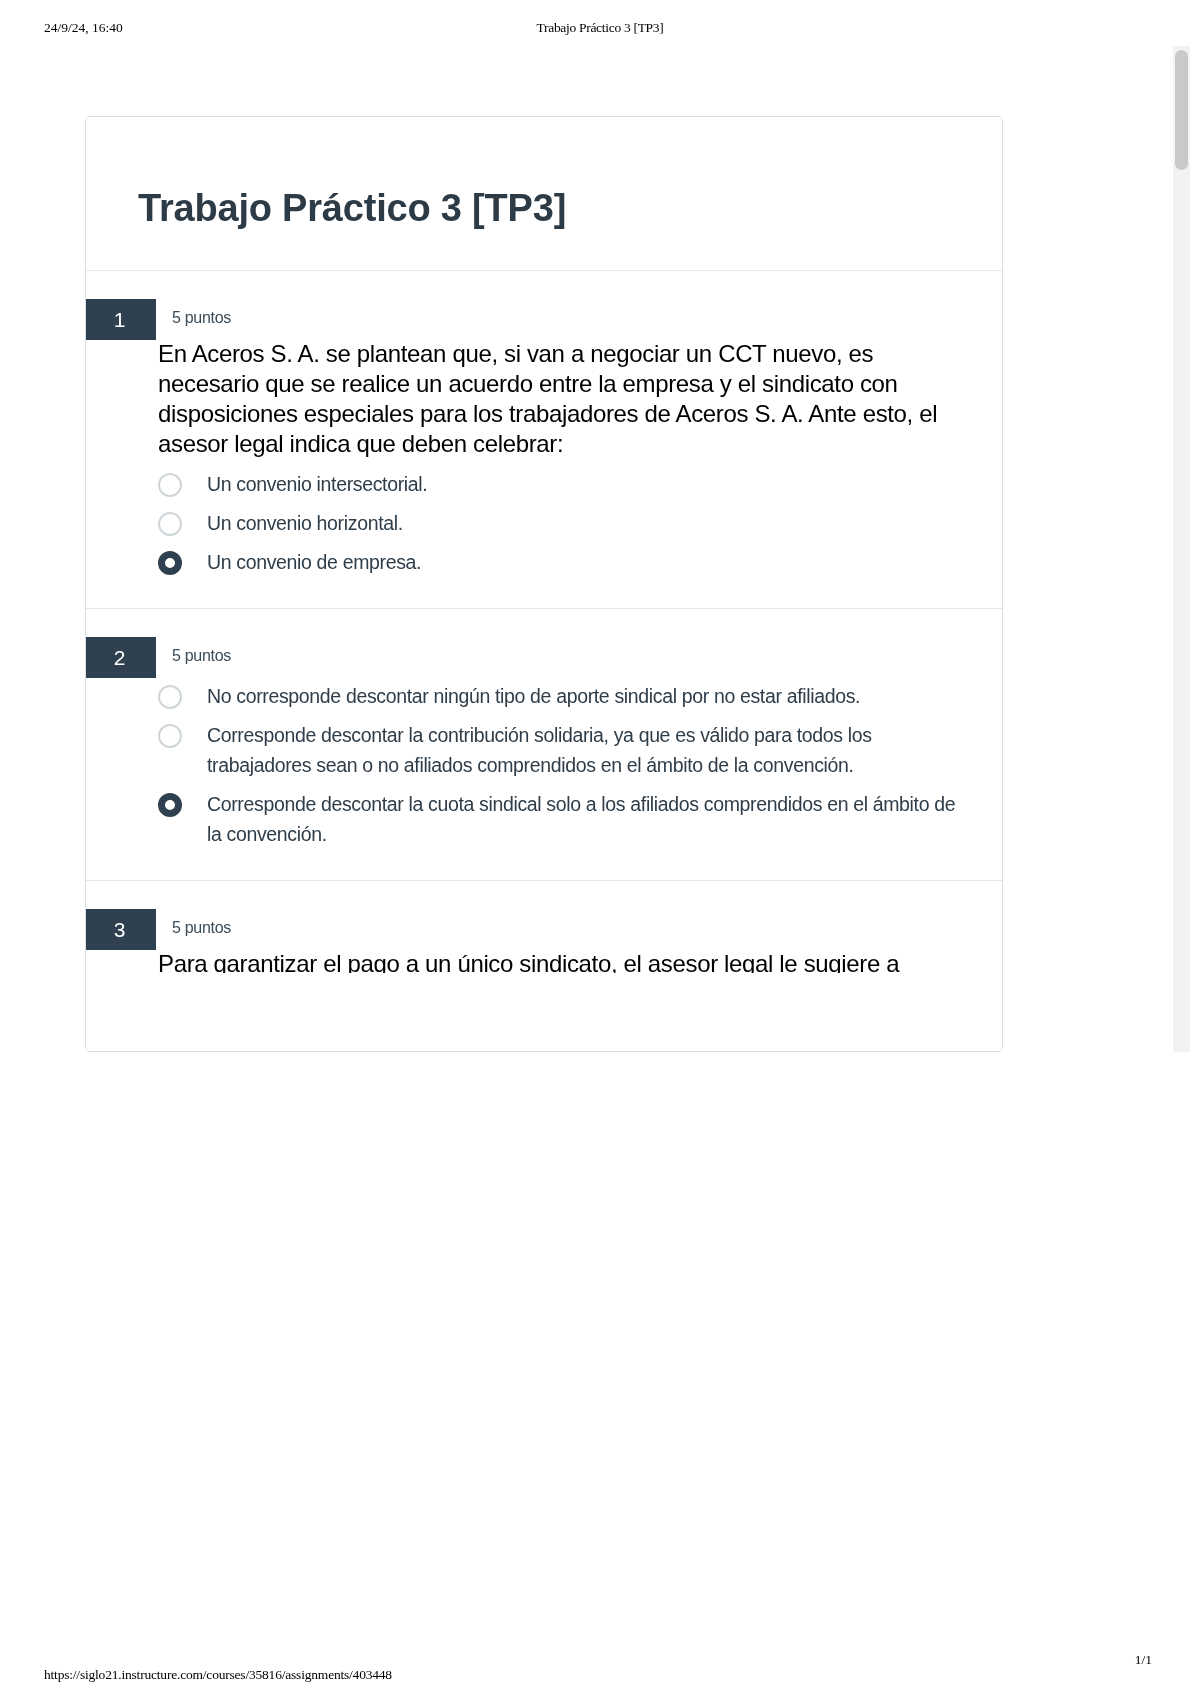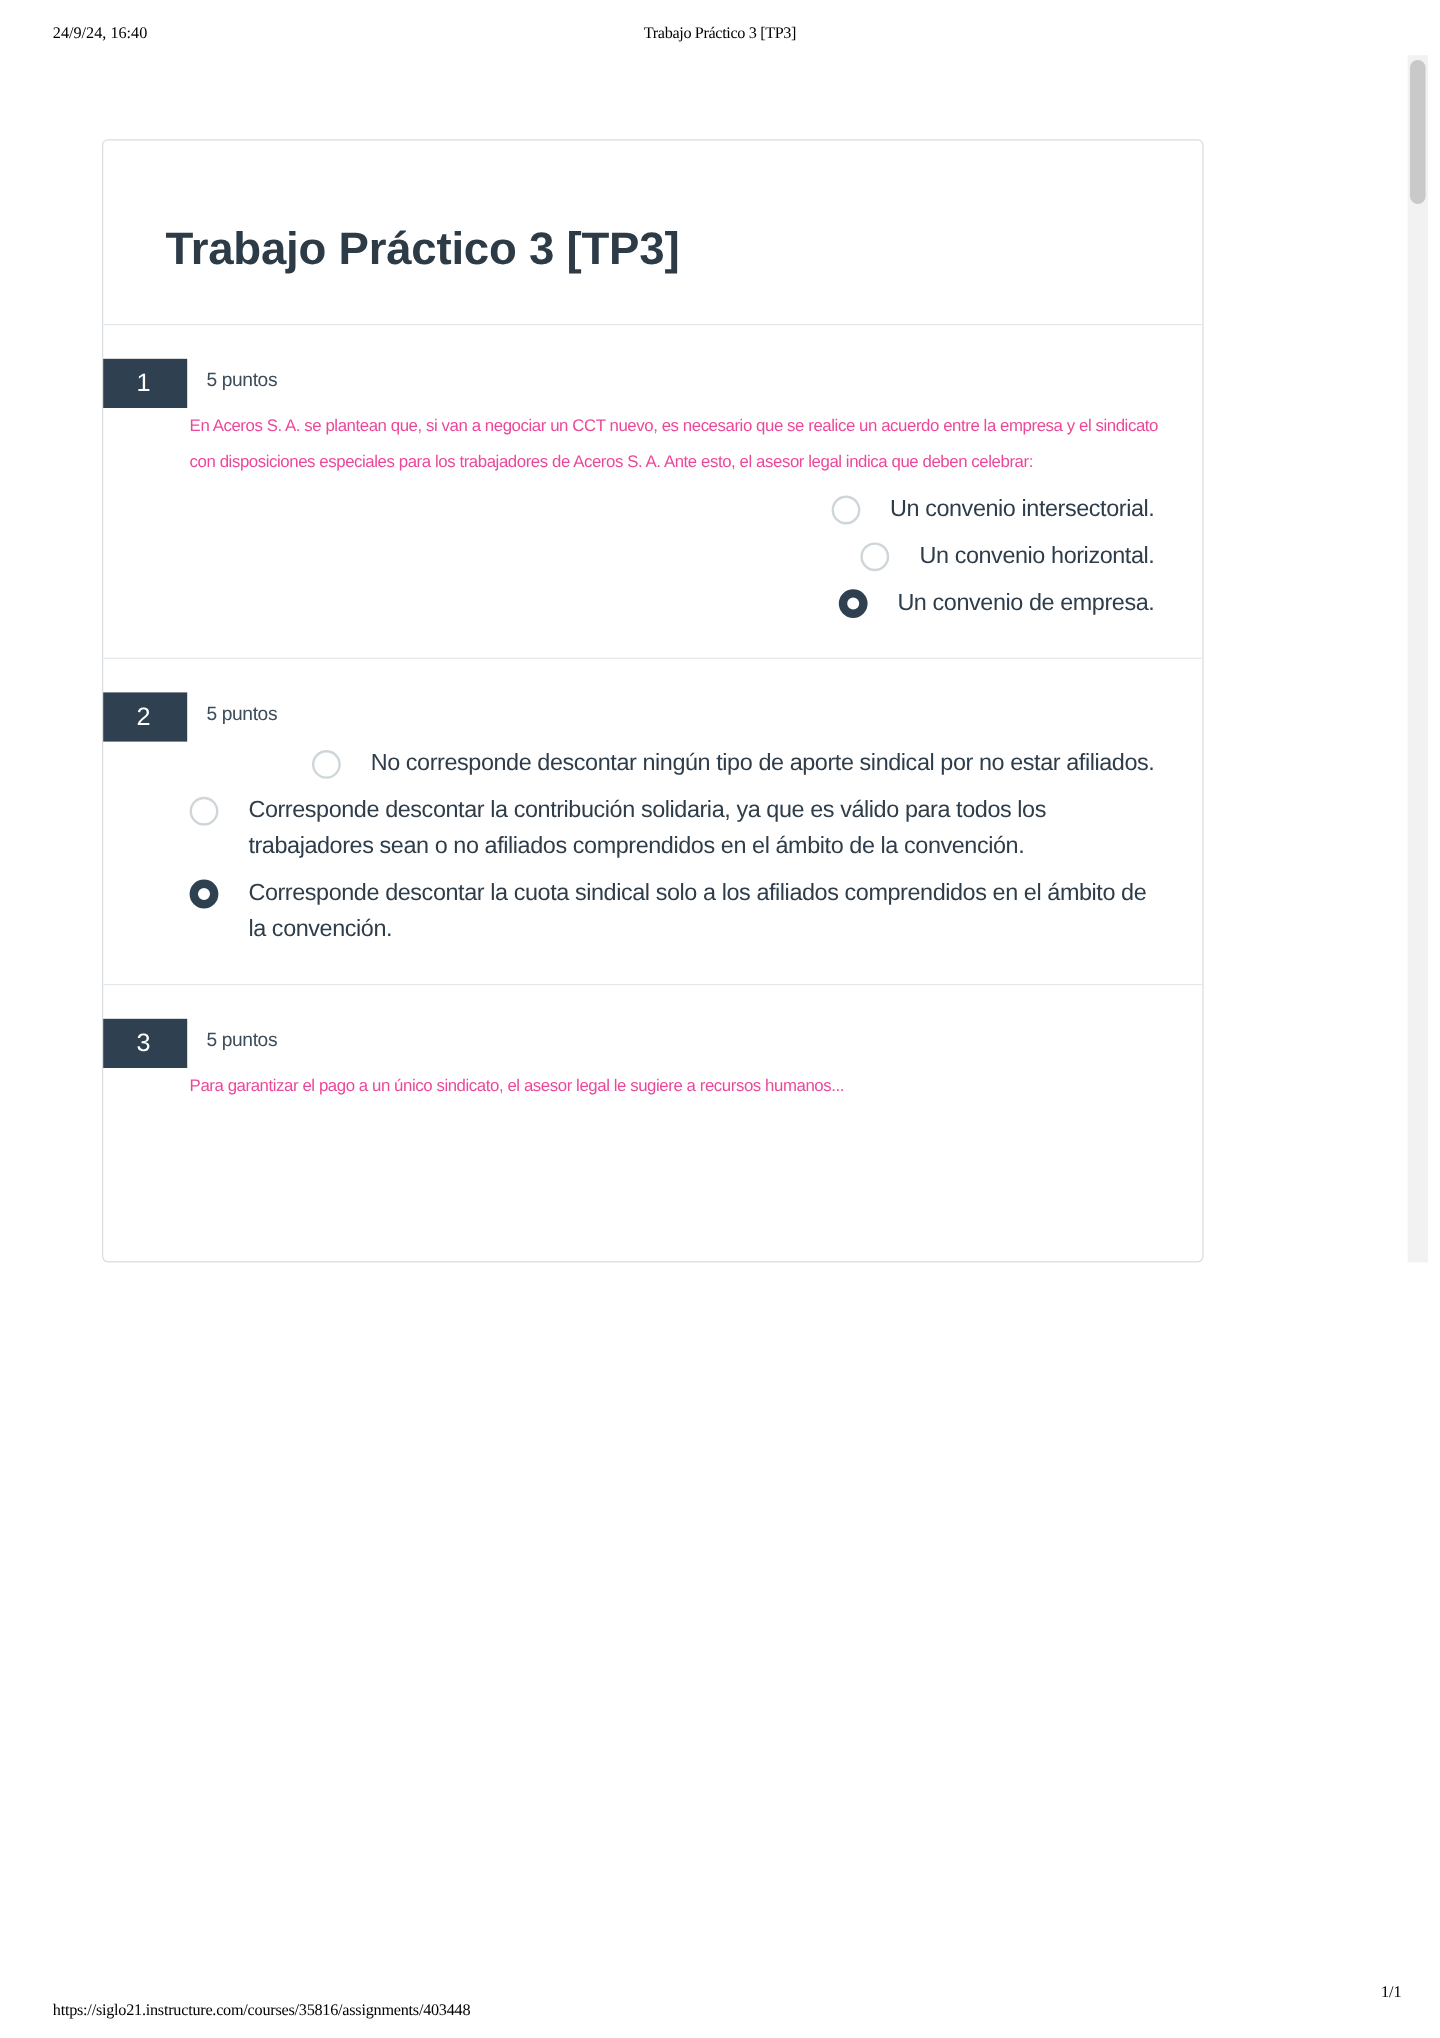--- a/index.html
+++ b/index.html
@@ -57,21 +57,21 @@
   .print-footer .pf-left {
     position: absolute;
     left: 44px;
     top: 15px;
     white-space: nowrap;
     letter-spacing: -0.2px;
     text-align: right;
   }
   .print-footer .pf-right {
     position: absolute;
-    right: 32px;
+    right: 48px;
     top: 0;
     white-space: nowrap;
   }
 
   
   .scrollbar-track {
     position: absolute;
     top: 46px;
     right: 10px;
     width: 17px;
@@ -152,35 +152,34 @@
     top: 30px;
     font-size: 16px;
     color: #3c4c59;
     letter-spacing: -0.3px;
     white-space: nowrap;
   }
 
   .q-text {
     margin: 6px 0 0 0;
     padding: 0 32px 0 72px;
-    font-size: 14px;
+    font-size: 24px;
     line-height: 30px;
-    color: #ec4899;
+    color: #000000;
     letter-spacing: -0.35px;
   }
 
   .q-options {
     margin-top: 10px;
     padding: 0 40px 0 72px;
   }
   .q-option {
     display: flex;
     align-items: flex-start;
     margin-bottom: 9px;
-    justify-content: flex-end;
   }
   .radio {
     flex: 0 0 auto;
     width: 24px;
     height: 24px;
     border-radius: 50%;
     box-sizing: border-box;
     margin-top: 4px;
     margin-right: 25px;
   }

